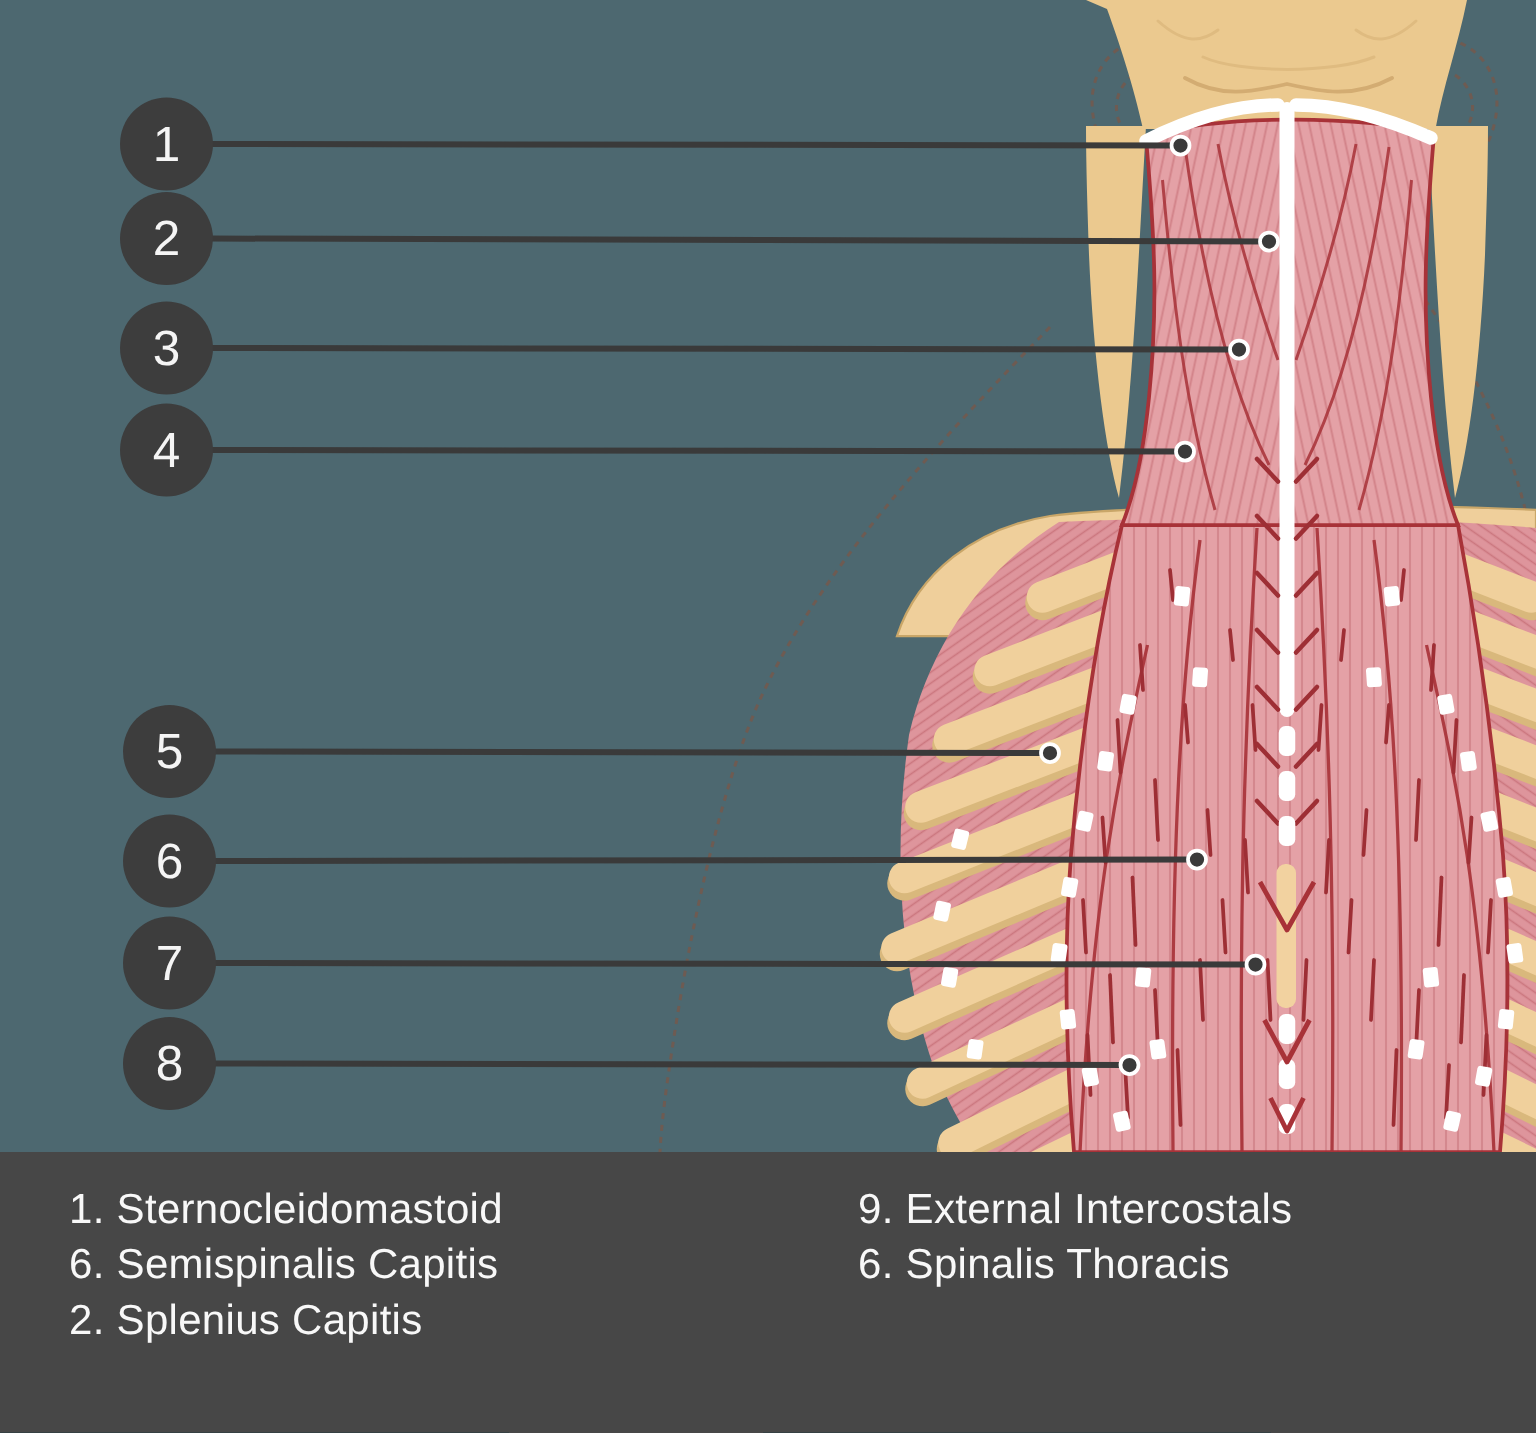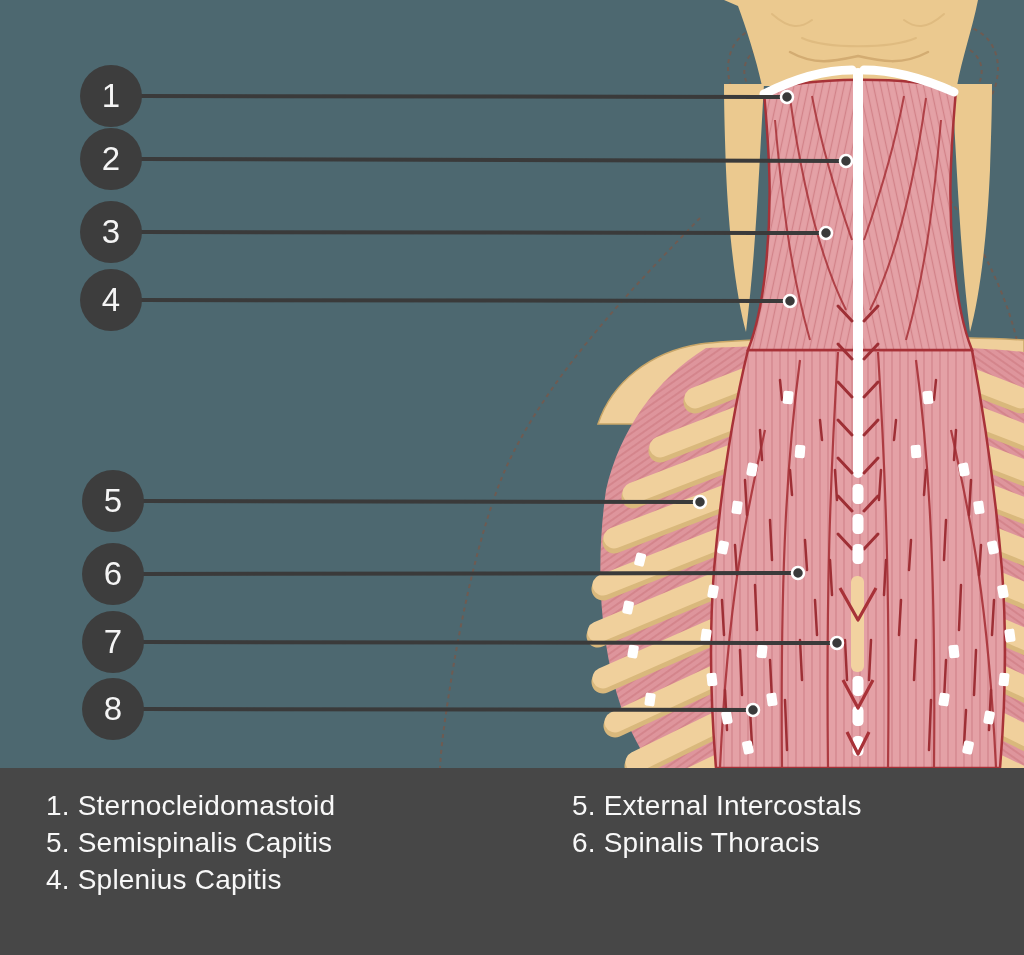--- a/index.html
+++ b/index.html
@@ -295,25 +295,25 @@
       <circle cx="798" cy="573" r="6" fill="#3A3A3A" stroke="#FFFFFF" stroke-width="2.5"></circle>
       <line x1="142" y1="642" x2="837" y2="643" stroke="#3A3A3A" stroke-width="4"></line>
       <circle cx="837" cy="643" r="6" fill="#3A3A3A" stroke="#FFFFFF" stroke-width="2.5"></circle>
       <line x1="142" y1="709" x2="753" y2="710" stroke="#3A3A3A" stroke-width="4"></line>
       <circle cx="753" cy="710" r="6" fill="#3A3A3A" stroke="#FFFFFF" stroke-width="2.5"></circle>
     </svg>
 
   <div id="legend-panel">
     <div id="legend-col-left" class="legend-col">
         <div class="legend-item">1. Sternocleidomastoid</div>
-        <div class="legend-item">5. Semispinalis Capitis</div>
-        <div class="legend-item">4. Splenius Capitis</div>
+        <div class="legend-item">6. Semispinalis Capitis</div>
+        <div class="legend-item">2. Splenius Capitis</div>
       </div>
     <div id="legend-col-right" class="legend-col">
-        <div class="legend-item">5. External Intercostals</div>
+        <div class="legend-item">9. External Intercostals</div>
         <div class="legend-item">6. Spinalis Thoracis</div>
       </div>
   </div>
 <div class="num-circle" style="left: 111px; top: 96px;">1</div>
     <div class="num-circle" style="left: 111px; top: 159px;">2</div>
     <div class="num-circle" style="left: 111px; top: 232px;">3</div>
     <div class="num-circle" style="left: 111px; top: 300px;">4</div>
     <div class="num-circle" style="left: 113px; top: 501px;">5</div>
     <div class="num-circle" style="left: 113px; top: 574px;">6</div>
     <div class="num-circle" style="left: 113px; top: 642px;">7</div>

